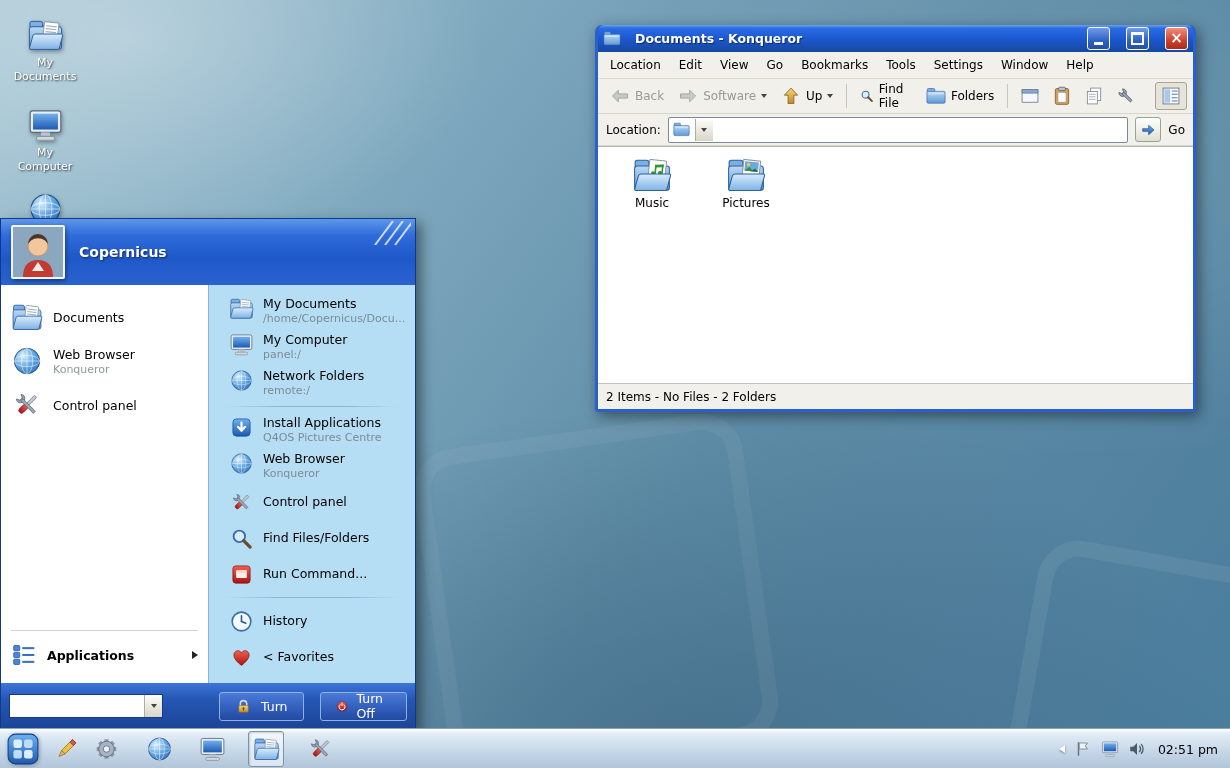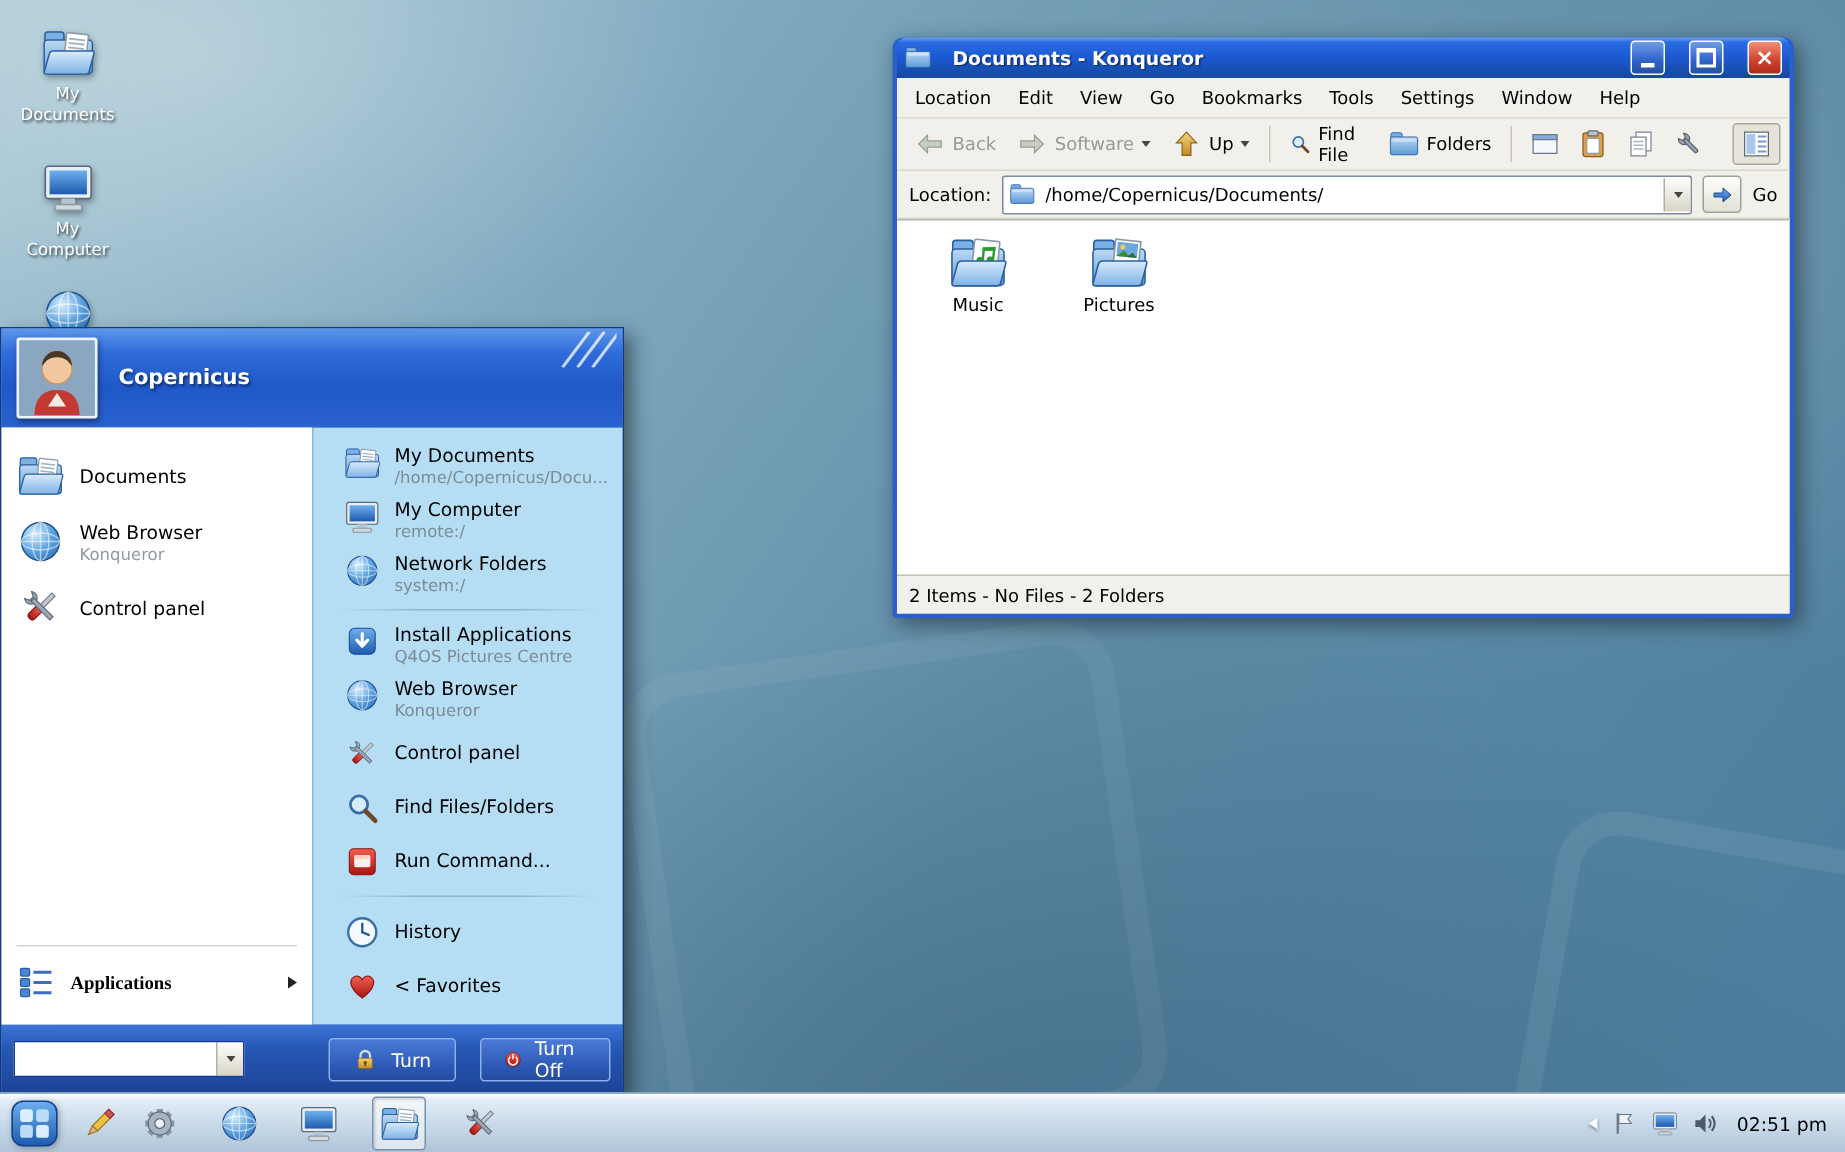--- a/index.html
+++ b/index.html
@@ -72,21 +72,21 @@
   .user-name{color:#fff;font-weight:bold;font-size:14px;text-shadow:1px 1px 2px rgba(0,0,0,.55);}
   .stripes{position:absolute;right:4px;top:2px;}
   .menu-body{flex:1;display:flex;min-height:0;}
   .menu-left{width:207px;background:#fff;position:relative;padding-top:10px;}
   .ml{display:flex;align-items:center;gap:10px;padding:7px 10px;}
   .ml-ico{width:32px;height:30px;flex:0 0 32px;}
   .ml-label{font-size:12.5px;}
   .ml-sub{font-size:11px;color:#90989e;margin-top:1px;}
   .apps-row{position:absolute;left:10px;right:10px;bottom:16px;border-top:1px solid #cfd4d8;padding-top:12px;display:flex;align-items:center;gap:10px;}
   .apps-ico{width:26px;height:24px;}
-  .apps-label{font-weight:bold;font-size:12.5px;flex:1;font-family:Liberation Serif, serif;}
+  .apps-label{font-weight:bold;font-size:12.5px;flex:1;}
   .caret-right{width:0;height:0;border-top:4.5px solid transparent;border-bottom:4.5px solid transparent;border-left:6px solid #222;}
   .menu-right{flex:1;background:#b5def4;border-left:1px solid #86b8d4;padding:8px 0;overflow:hidden;}
   .mr{display:flex;align-items:flex-start;gap:9px;padding:3px 8px 3px 20px;}
   .mr.single{align-items:center;padding:6px 8px 6px 20px;}
   .mr-ico{width:25px;height:23px;flex:0 0 25px;margin-top:1px;}
   .mr-label{font-size:12.5px;line-height:1.3;}
   .mr-sub{font-size:11px;color:#7c8c96;line-height:1.25;}
   .mr-sep{height:1px;margin:5px 16px;background:linear-gradient(90deg,rgba(134,184,212,0),#86b8d4 30%,#86b8d4 70%,rgba(134,184,212,0));}
   .menu-bottom{height:46px;flex:0 0 46px;background:linear-gradient(180deg,#3e74d8 0%,#2557b4 35%,#1c4496 100%);display:flex;align-items:center;padding:0 8px;}
   .search-combo{width:152px;height:22px;background:#fff;border:1px solid #16388a;display:flex;}
@@ -480,21 +480,20 @@
               <use href="#i-viewgrid"></use>
             </svg>
         </div>
       </div>
       <div class="locbar">
         <span class="loc-label">Location:</span>
         <div class="combo">
           <svg class="combo-ico">
               <use href="#i-folder"></use>
             </svg>
-          <input class="combo-input" value="/home/Copernicus/Documents/" style="">
           <div class="combo-arrow">
               <span class="caret-down"></span>
             </div>
         </div>
         <div class="go-btn">
           <svg class="go-ico">
               <use href="#i-go"></use>
             </svg>
         </div>
         <span class="go-label">Go</span>
@@ -577,30 +576,30 @@
             <div class="mr-label">My Documents</div>
             <div class="mr-sub">/home/Copernicus/Docu...</div>
           </div>
         </div>
         <div class="mr">
           <svg class="mr-ico">
               <use href="#i-computer"></use>
             </svg>
           <div class="mr-text">
             <div class="mr-label">My Computer</div>
+            <div class="mr-sub">panel:/</div>
+          </div>
+        </div>
+        <div class="mr">
+          <svg class="mr-ico">
+              <use href="#i-globe"></use>
+            </svg>
+          <div class="mr-text">
+            <div class="mr-label">Network Folders</div>
             <div class="mr-sub">remote:/</div>
-          </div>
-        </div>
-        <div class="mr">
-          <svg class="mr-ico">
-              <use href="#i-globe"></use>
-            </svg>
-          <div class="mr-text">
-            <div class="mr-label">Network Folders</div>
-            <div class="mr-sub">system:/</div>
           </div>
         </div>
         <div class="mr-sep"></div>
         <div class="mr">
           <svg class="mr-ico">
               <use href="#i-install"></use>
             </svg>
           <div class="mr-text">
             <div class="mr-label">Install Applications</div>
             <div class="mr-sub">Q4OS Pictures Centre</div>

